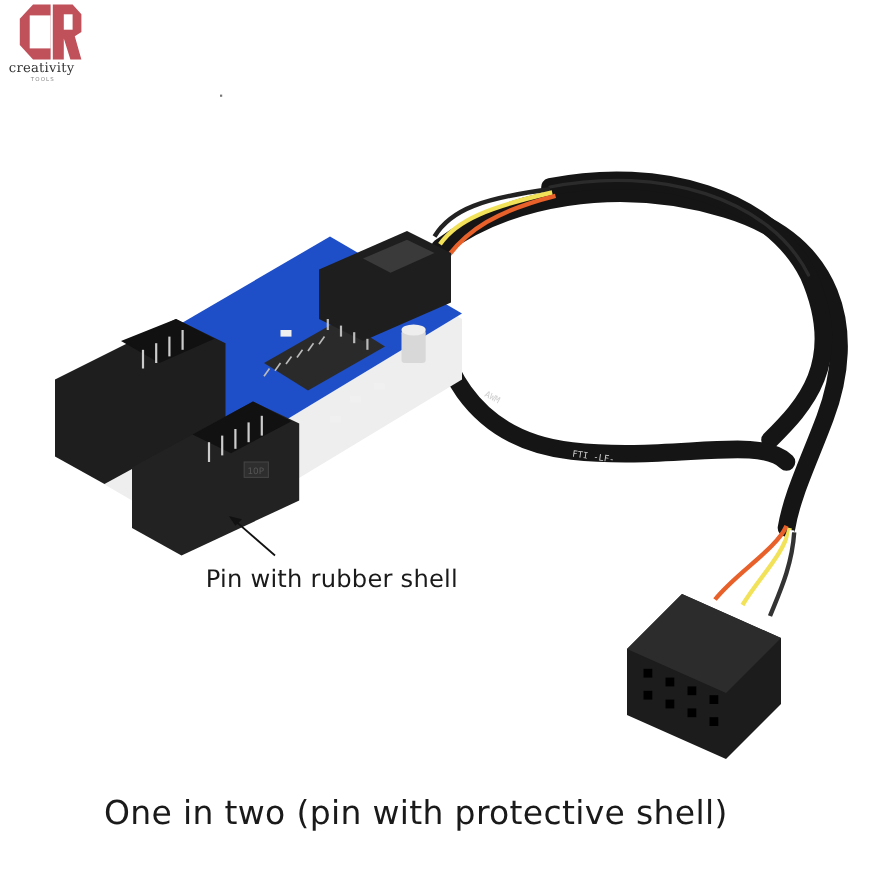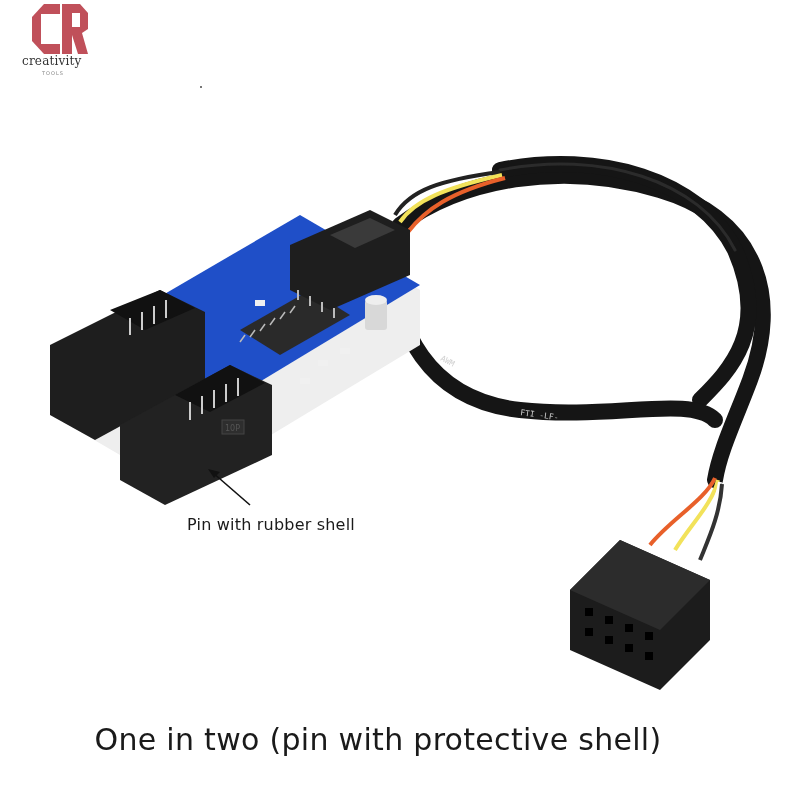--- a/index.html
+++ b/index.html
@@ -1,23 +1,23 @@
 <!DOCTYPE html>
 <html><head>
 <meta charset="utf-8">
 <style>
   html, body { margin: 0; padding: 0; background: #ffffff; }
   body { width: 800px; height: 800px; position: relative; overflow: hidden; font-family: "DejaVu Sans", sans-serif; }
-  .logo { position: absolute; left: 16px; top: 0; width: 110px; height: 80px; }
+  .logo { position: absolute; left: 2px; top: 0; width: 110px; height: 80px; }
   .logo-mark { position: absolute; left: 14px; top: 3px; }
   .logo-text { position: absolute; left: 6px; top: 54px; font-family: "DejaVu Serif", serif; font-size: 12px; color: #333; letter-spacing: 0.2px; }
   .logo-sub { position: absolute; left: 26px; top: 70px; font-family: "DejaVu Sans", sans-serif; font-size: 5px; color: #888; letter-spacing: 1px; }
   .stray-dot { position: absolute; left: 200px; top: 86px; width: 2px; height: 2px; background: #777; }
   .photo { position: absolute; left: 0; top: 0; width: 800px; height: 800px; }
-  .callout-label { position: absolute; left: 187px; top: 515px; font-size: 16px; color: #1a1a1a; font-family: "DejaVu Sans", sans-serif; letter-spacing: 0.2px; }
+  .callout-label { position: absolute; left: 187px; top: 515px; font-size: 22px; color: #1a1a1a; font-family: "DejaVu Sans", sans-serif; letter-spacing: 0.2px; }
   .caption { position: absolute; left: 0; width: 756px; top: 722px; text-align: center; font-size: 30px; color: #1a1a1a; font-family: "DejaVu Sans", sans-serif; font-weight: normal; letter-spacing: 0.3px; }
 </style>
 </head>
 <body>
 
 <div class="logo">
   <svg class="logo-mark" width="60" height="52" viewBox="0 0 60 52">
     <polygon points="14,1 30,1 30,51 14,51 2,38 2,14" fill="#c0505a"></polygon>
     <polygon points="9,12 24,12 24,40 9,40" fill="#ffffff" opacity="0"></polygon>
     <rect x="11" y="11" width="19" height="30" fill="#ffffff"></rect>

